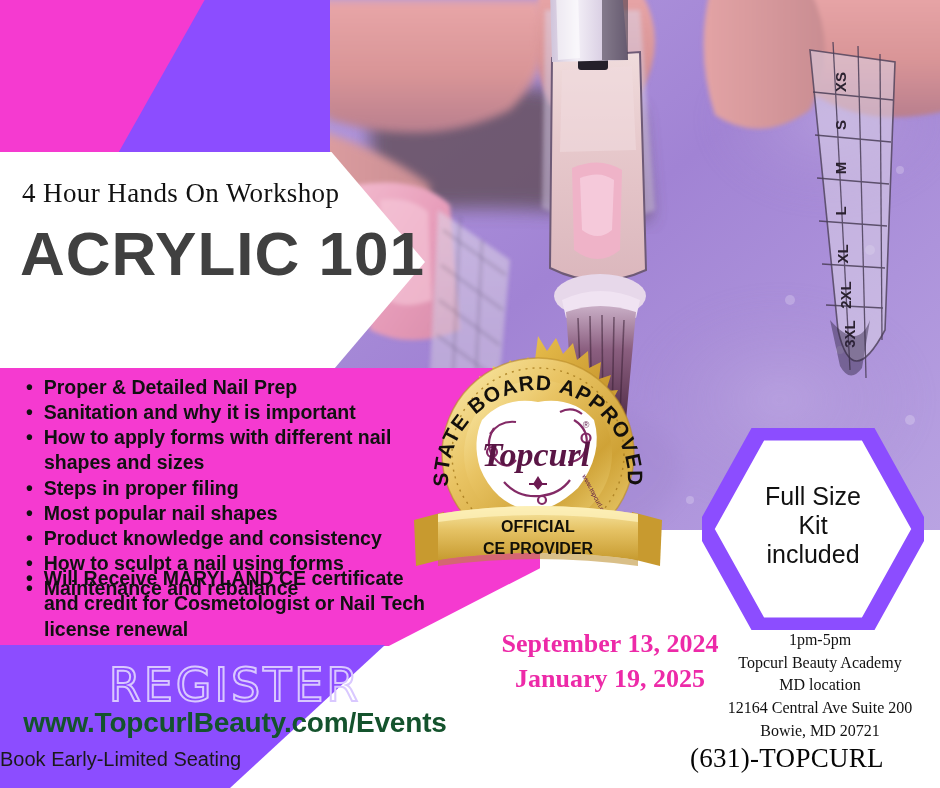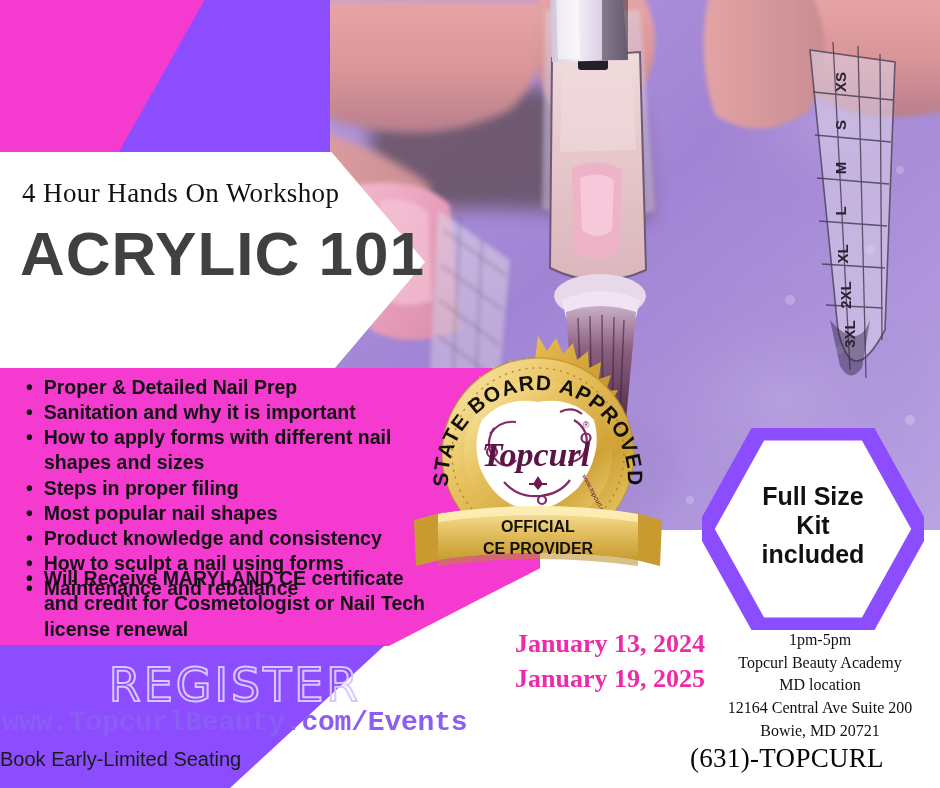--- a/index.html
+++ b/index.html
@@ -81,21 +81,21 @@
   
   .register {
     position:absolute; left:0; top:658px; width:470px; text-align:center;
     font-size:46px; font-weight:normal; letter-spacing:3px;
     color:transparent;
     -webkit-text-stroke:2px #d9c8ff;
     font-family:"DejaVu Sans", sans-serif;
   }
   .website {
     position:absolute; left:0; top:707px; width:470px; text-align:center;
-    font-size:28px; font-weight:bold; color:#8b5cf6; letter-spacing:-.2px;font-family:Liberation Mono, monospace;
+    font-size:28px; font-weight:bold; color:#14532d; letter-spacing:-.2px;
   }
   .bookearly {
     position:absolute; left:0; top:748px; width:470px; 
     font-size:20px; color:#1a1a1a;
   }
 
   
   .dates {
     position:absolute; left:500px; top:627px; width:220px;
     text-align:center;
@@ -115,21 +115,21 @@
     text-align:left;
     font-family:"Liberation Serif", serif;
     font-size:27px; color:#050505; letter-spacing:.3px;
   }
 
   
   .hexwrap { position:absolute; left:702px; top:428px; width:222px; height:202px; }
   .hexwrap svg { display:block; }
   .hextext {
     position:absolute; left:0; top:54px; width:222px; text-align:center;
-    font-size:25px; color:#111; line-height:1.16; font-weight:bold;
+    font-size:25px; color:#111; line-height:1.16; font-weight:normal;
   }
 
   
   .seal { position:absolute; left:404px; top:332px; width:268px; height:262px; }
   .seal svg { display:block; }
 </style>
 </head>
 <body>
 
 <div class="flyer">
@@ -412,21 +412,21 @@
       <div>Kit</div>
       <div>included</div>
     </div>
   </div>
 
   <div class="register">REGISTER</div>
   <div class="website">www.TopcurlBeauty.com/Events</div>
   <div class="bookearly">Book Early-Limited Seating</div>
 
   <div class="dates">
-    <div>January 13, 2024</div>
+    <div>September 13, 2024</div>
     <div>January 19, 2025</div>
   </div>
 
   <div class="venue">
     <div>1pm-5pm</div>
     <div>Topcurl Beauty Academy</div>
     <div>MD location</div>
     <div>12164 Central Ave Suite 200</div>
     <div>Bowie, MD 20721</div>
   </div>

